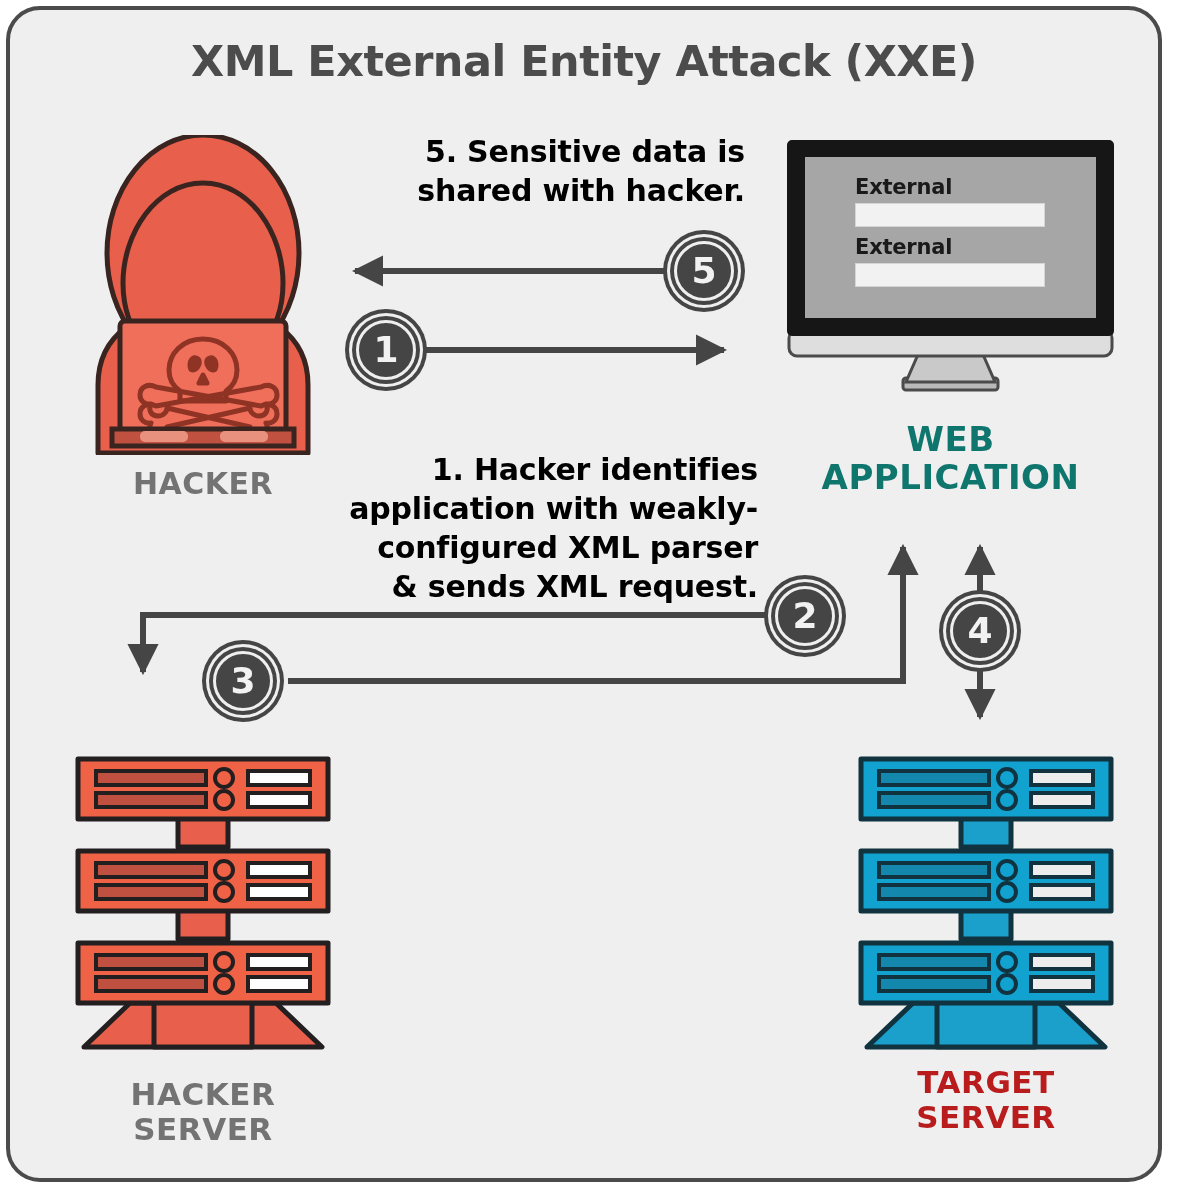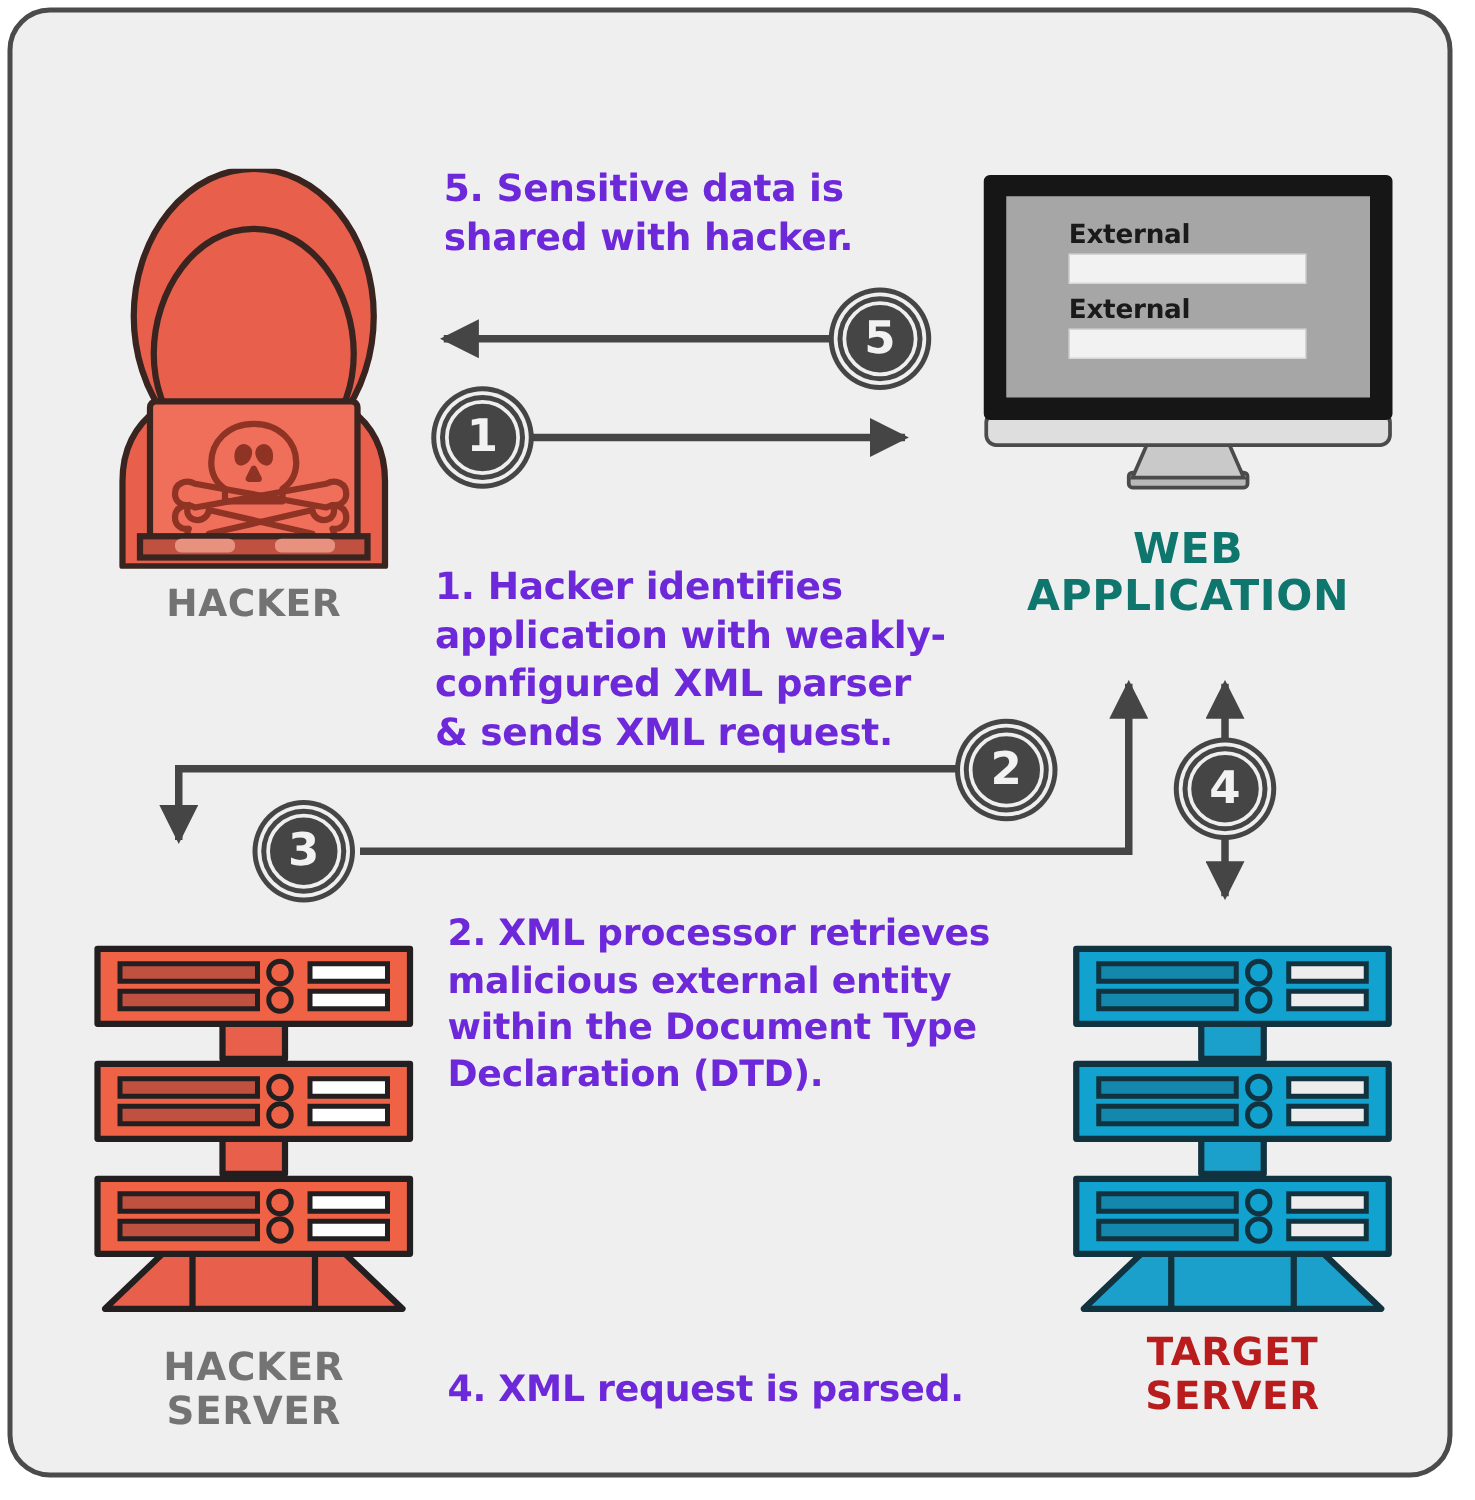--- a/index.html
+++ b/index.html
@@ -30,22 +30,22 @@
     left:0;top:38px;width:1168px;
     text-align:center;
     font-size:43px;font-weight:bold;
     color:#4c4c4c;
     letter-spacing:-0.5px;
     line-height:1.1;
   }
   
   .stepText{
     position:absolute;
-    text-align:left;
-    color:#6d28d9;
+    text-align:right;
+    color:#000000;
     font-weight:bold;
     line-height:1.30;
     letter-spacing:-0.2px;
   }
   
   .caption{
     position:absolute;
     text-align:center;
     font-weight:bold;
     line-height:1.13;
@@ -80,20 +80,21 @@
   .arrows{position:absolute;left:0;top:0;width:1180px;height:1200px;pointer-events:none;}
   
   .mon-shell{position:absolute;}
 </style>
 </head>
 <body>
 
 <div id="stage">
   <div class="panel"></div>
 
+  <div class="title">XML External Entity Attack (XXE)</div>
 
   <div class="fig" style="left:78px;top:135px;width:250px;height:320px;">
     <svg width="250" height="320" viewBox="0 0 250 320">
 
       <path d="M20 318 L20 250 C20 200 60 172 125 172 C190 172 230 200 230 250 L230 318 Z" fill="#e8604c" stroke="#3a2420" stroke-width="5" stroke-linejoin="round"></path>
 
       <ellipse cx="125" cy="118" rx="96" ry="118" fill="#e8604c" stroke="#3a2420" stroke-width="5"></ellipse>
 
       <path d="M125 48 C172 48 205 98 205 148 C205 198 172 238 125 238 C78 238 45 198 45 148 C45 98 78 48 125 48 Z" fill="#e8604c" stroke="#3a2420" stroke-width="5"></path>
 
@@ -269,17 +270,15 @@
   </div>
   <div class="badge" style="left:946px;top:597px;width:68px;height:68px;font-size:36px;">
     <i class="ring"></i>
       <span>4</span>
   </div>
 
   <div class="stepText" style="left:355px;top:132px;width:390px;font-size:30px;">5. Sensitive data is shared with hacker.</div>
 
   <div class="stepText" style="left:348px;top:404px;width:410px;font-size:30px;margin-top:46px;">1. Hacker identifies application with weakly-configured XML parser &amp; sends XML request.</div>
 
-  <div class="stepText" style="left:358px;top:728px;width:440px;font-size:29px;">2. XML processor retrieves malicious external entity within the Document Type Declaration (DTD).</div>
-
-
-  <div class="stepText" style="left:358px;top:1093px;width:440px;font-size:29px;">4. XML request is parsed.</div>
+
+
 </div>
 
 </body></html>

